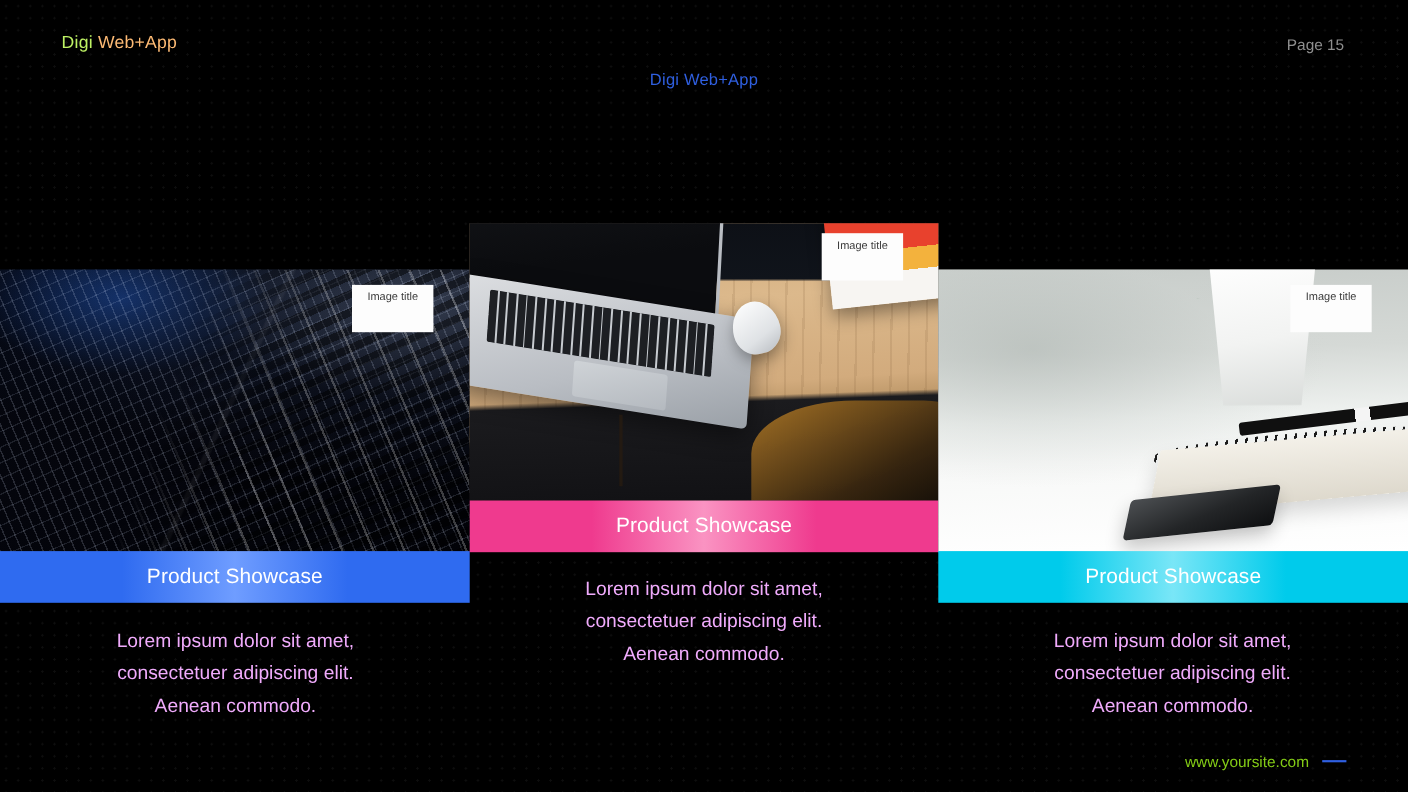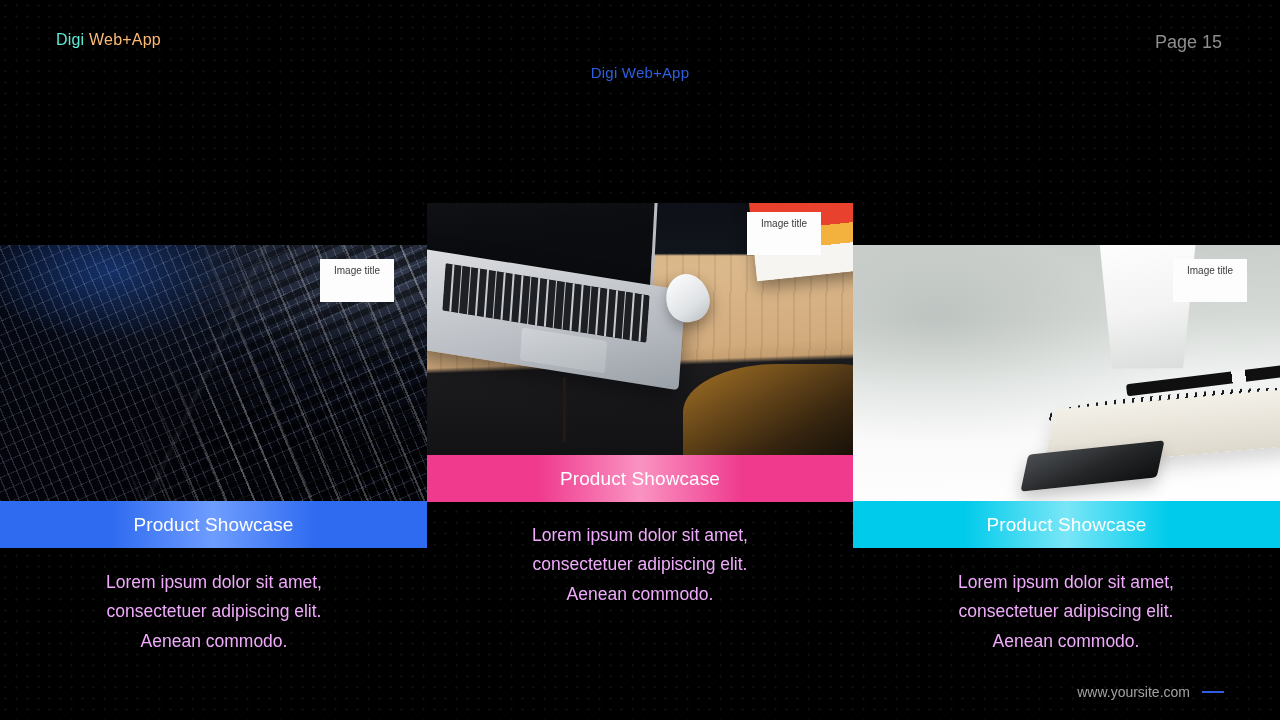--- a/index.html
+++ b/index.html
@@ -23,26 +23,26 @@
     pointer-events:none;
     z-index:1;
   }
 
   
   .brand {
     position:absolute; left:56px; top:31px;
     font-size:16px; letter-spacing:.2px;
     color:#ffffff; z-index:6; white-space:nowrap;
   }
-  .brand .accent { color:#5eead4; }
+  .brand .accent { color:#bef264; }
   .brand .rest { color:#fdba74; }
 
   .page-num {
     position:absolute; right:58px; top:32px;
-    font-size:18px; color:#8e8e8e; z-index:6;text-align:right;
+    font-size:14px; color:#8e8e8e; z-index:6;text-align:right;
   }
 
   .eyebrow {
     position:absolute; top:64px; left:0; width:1280px;
     text-align:center; font-size:15px; color:#2f5fe0;
     letter-spacing:.2px; z-index:6;
   }
   .headline {
     position:absolute; top:91px; left:0; width:1280px;
     text-align:center;
@@ -92,21 +92,21 @@
     line-height:1.68;
     z-index:4;
   }
 
   
   .footer {
     position:absolute; right:56px; bottom:20px;
     display:flex; align-items:center; gap:12px;
     z-index:6;
   }
-  .footer .url { font-size:14px; color:#a3a3a3;margin-left:44px; }
+  .footer .url { font-size:14px; color:#84cc16;margin-left:44px; }
   .footer .rule { width:22px; height:2px; background:#2f5fe0; display:block; }
 
   
   .ph-building {
     background:
       linear-gradient(115deg, rgba(0,0,0,0) 0 48%, rgba(255,255,255,0.05) 48.4% 49%, rgba(0,0,0,0) 49.4%),
       repeating-linear-gradient(67deg, rgba(220,230,255,0.16) 0 1.3px, rgba(0,0,0,0) 1.3px 9px),
       repeating-linear-gradient(-24deg, rgba(210,225,255,0.12) 0 1.1px, rgba(0,0,0,0) 1.1px 13px),
       radial-gradient(120% 90% at 88% 12%, rgba(165,190,235,0.30) 0%, rgba(30,42,66,0.25) 38%, rgba(0,0,0,0) 72%),
       radial-gradient(70% 60% at 26% 10%, rgba(30,86,190,0.55) 0%, rgba(6,12,28,0.4) 45%, rgba(0,0,0,0) 75%),

